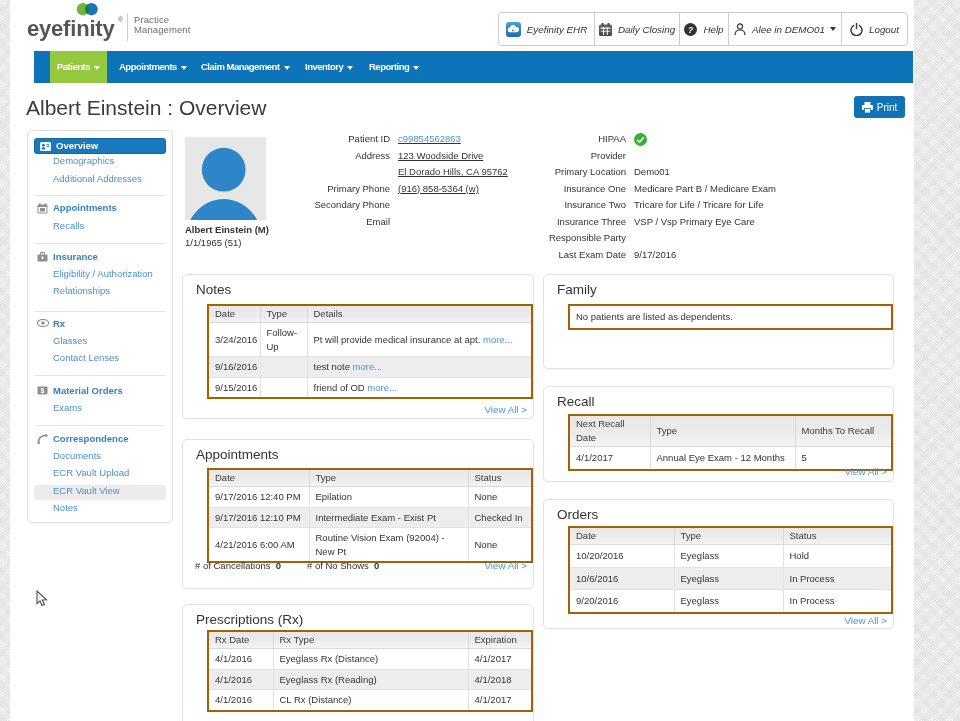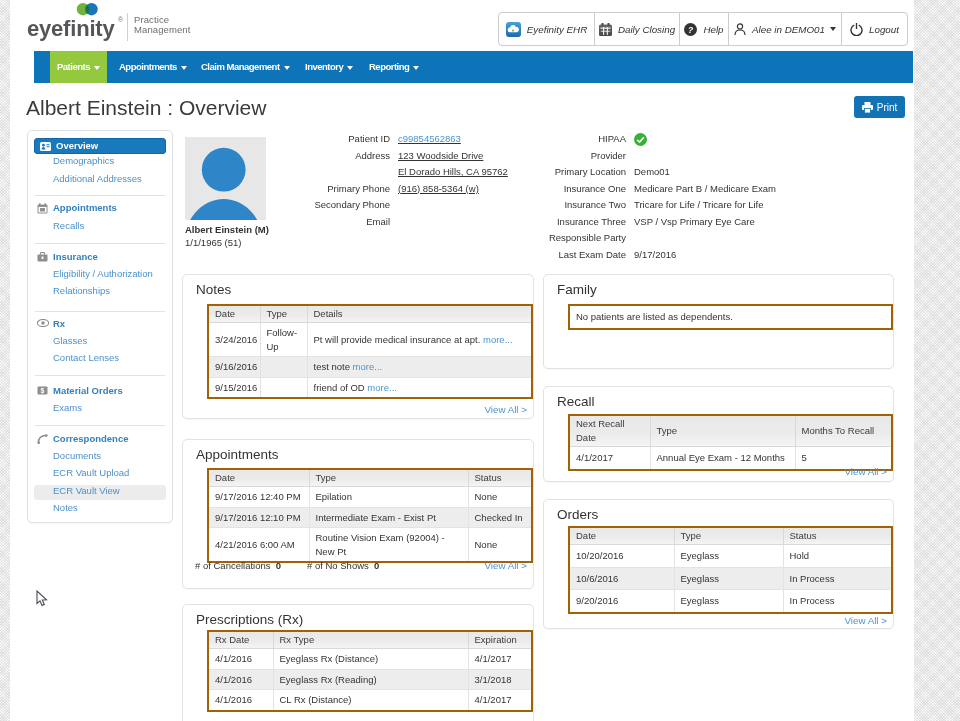--- a/index.html
+++ b/index.html
@@ -349,21 +349,21 @@
             <th>Expiration</th>
           </tr>
       <tr>
             <td>4/1/2016</td>
             <td>Eyeglass Rx (Distance)</td>
             <td>4/1/2017</td>
           </tr>
       <tr class="g">
             <td>4/1/2016</td>
             <td>Eyeglass Rx (Reading)</td>
-            <td>3/1/2018</td>
+            <td>4/1/2018</td>
           </tr>
       <tr>
             <td>4/1/2016</td>
             <td>CL Rx (Distance)</td>
             <td>4/1/2017</td>
           </tr>
     </tbody>
       </table>
   </div>
 

